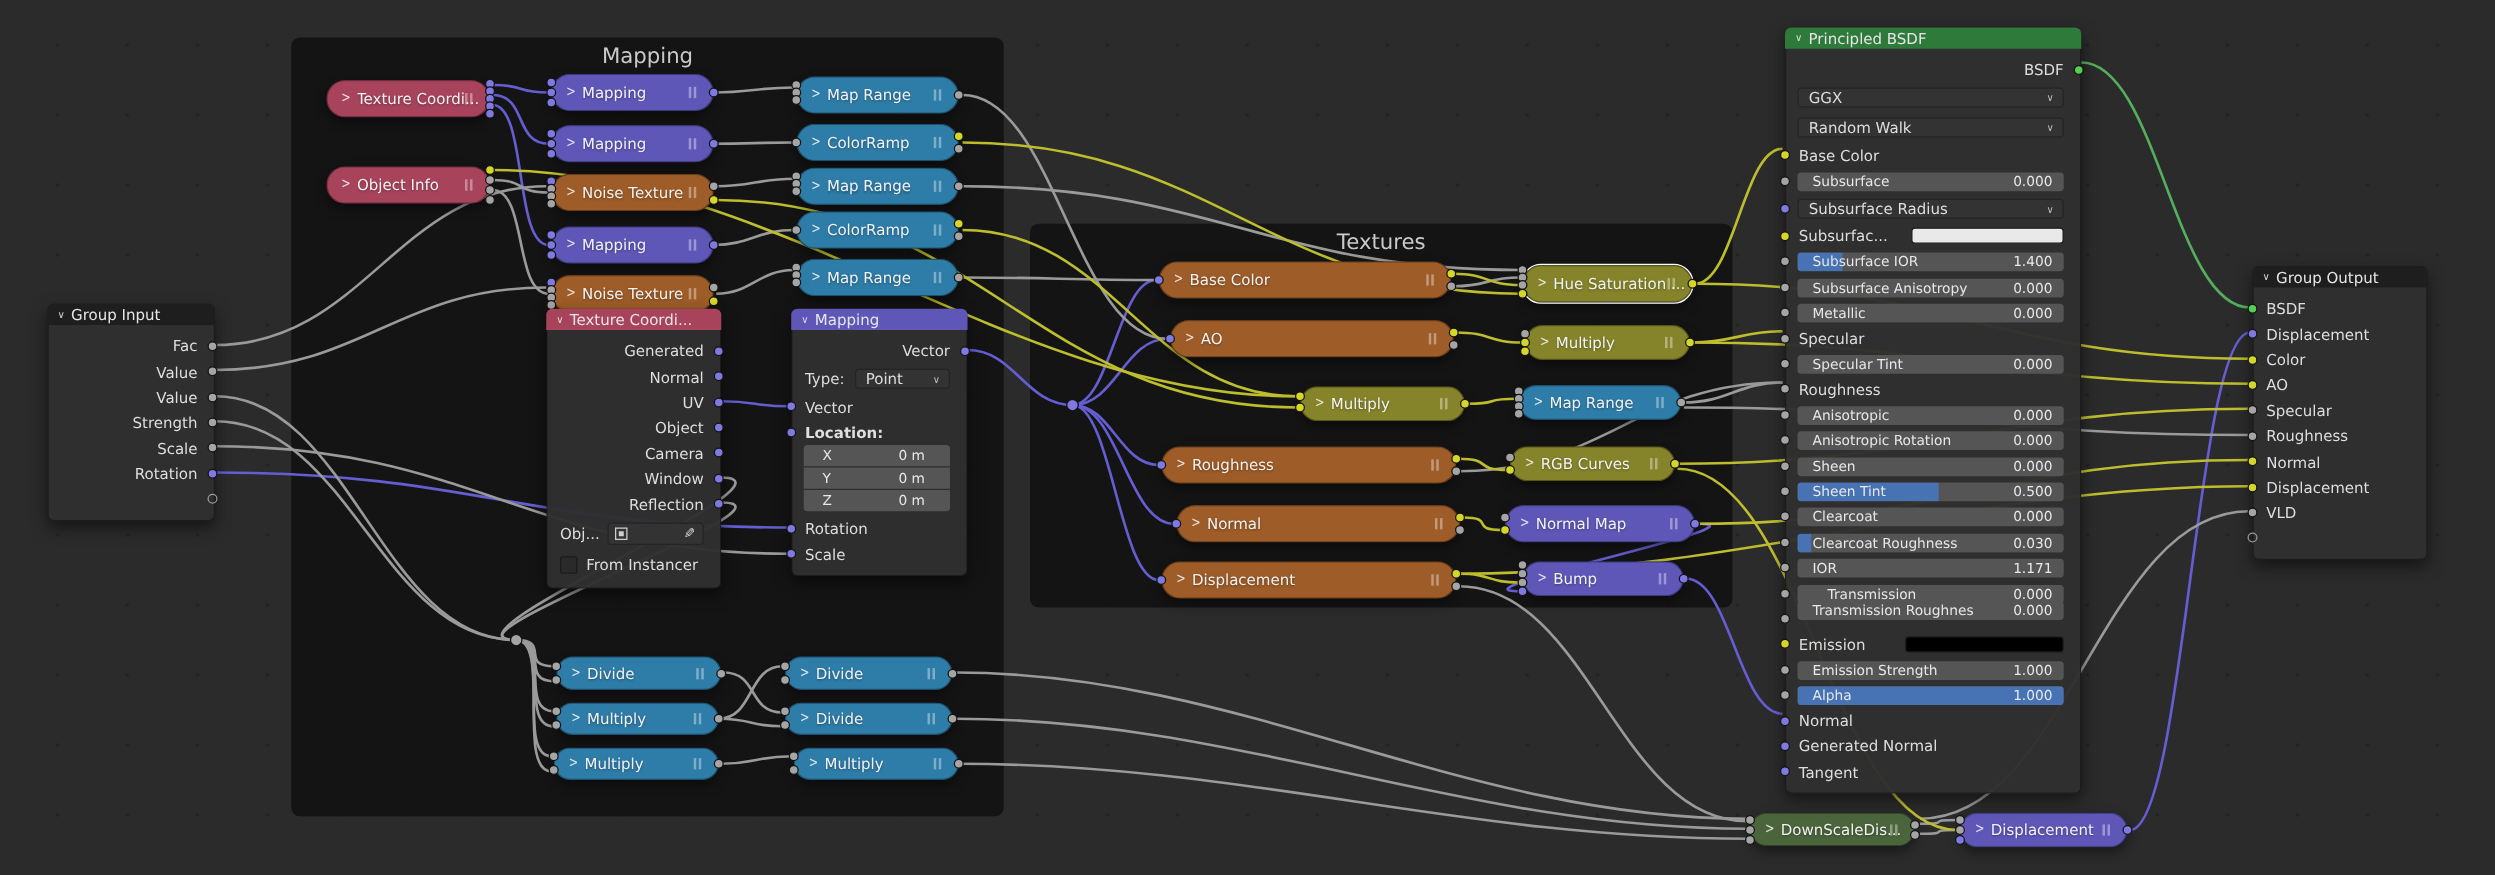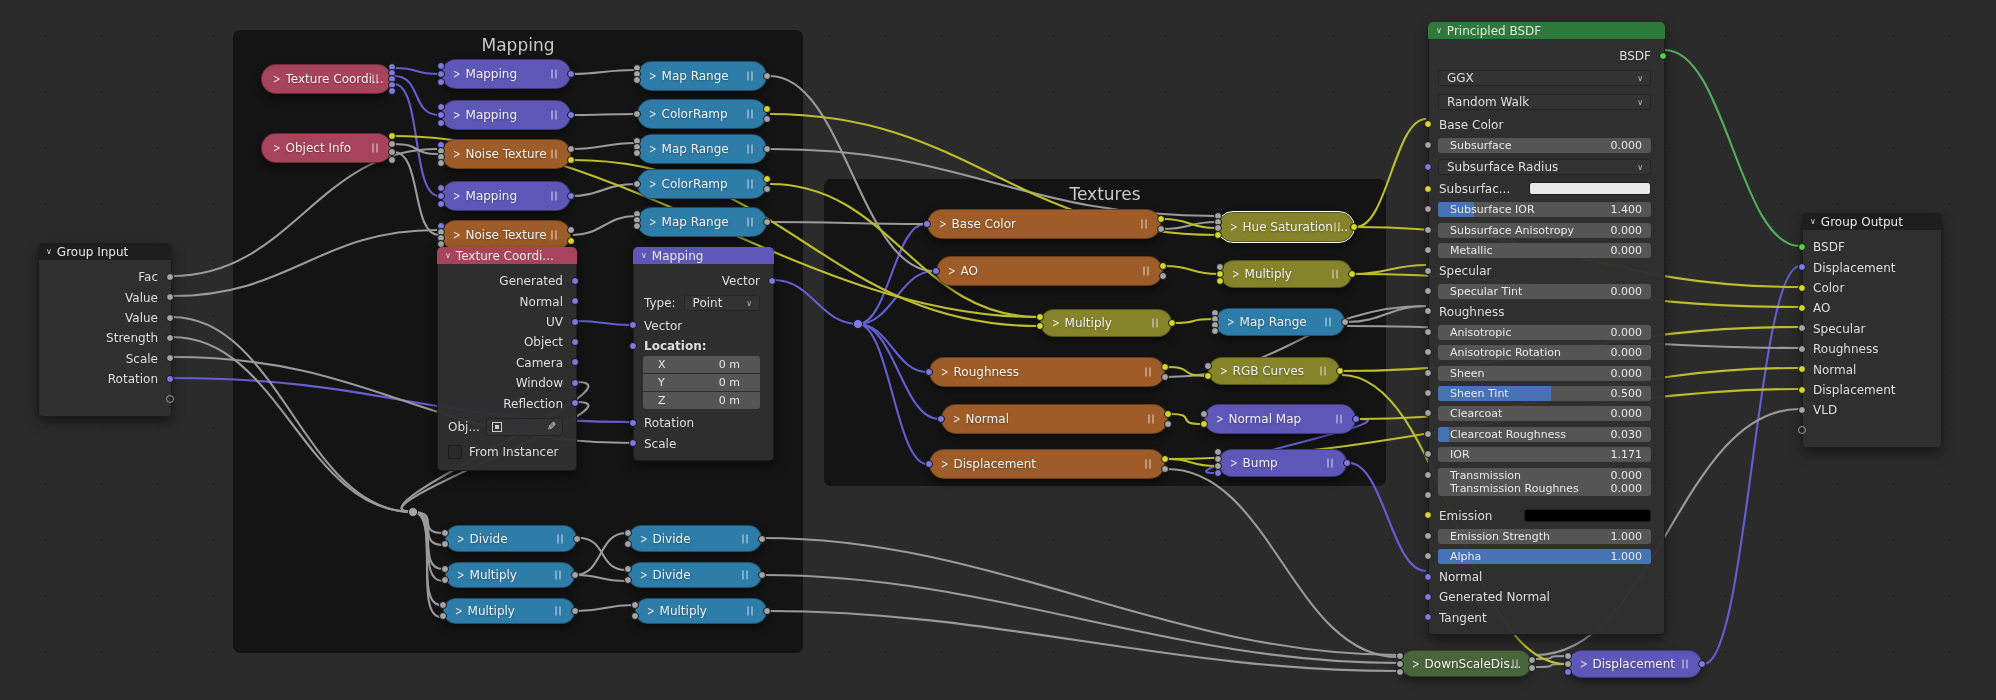--- a/index.html
+++ b/index.html
@@ -737,21 +737,21 @@
         <div class="fill" style="width: 5%;"></div>
         <div class="l">Clearcoat Roughness</div>
         <div class="v">0.030</div>
       </div>
       <div class="socket" style="left: -5px; top: 406.7px; background: rgb(165, 165, 165);"></div>
       <div class="wbox" style="top: 424.1px;">
         <div class="l">IOR</div>
         <div class="v">1.171</div>
       </div>
       <div class="socket" style="left: -5px; top: 427.1px; background: rgb(165, 165, 165);"></div>
-      <div class="wbox" style="top: 444.5px;">
+      <div class="wbox" style="top: 444.5px; padding-left: 12px;">
         <div class="l">Transmission</div>
         <div class="v">0.000</div>
       </div>
       <div class="socket" style="left: -5px; top: 447.5px; background: rgb(165, 165, 165);"></div>
       <div class="wbox" style="top: 458px;">
         <div class="l">Transmission Roughnes</div>
         <div class="v">0.000</div>
       </div>
       <div class="socket" style="left: -5px; top: 467.9px; background: rgb(165, 165, 165);"></div>
       <div class="row left" style="top: 482.6px; height: 20.4px;">

